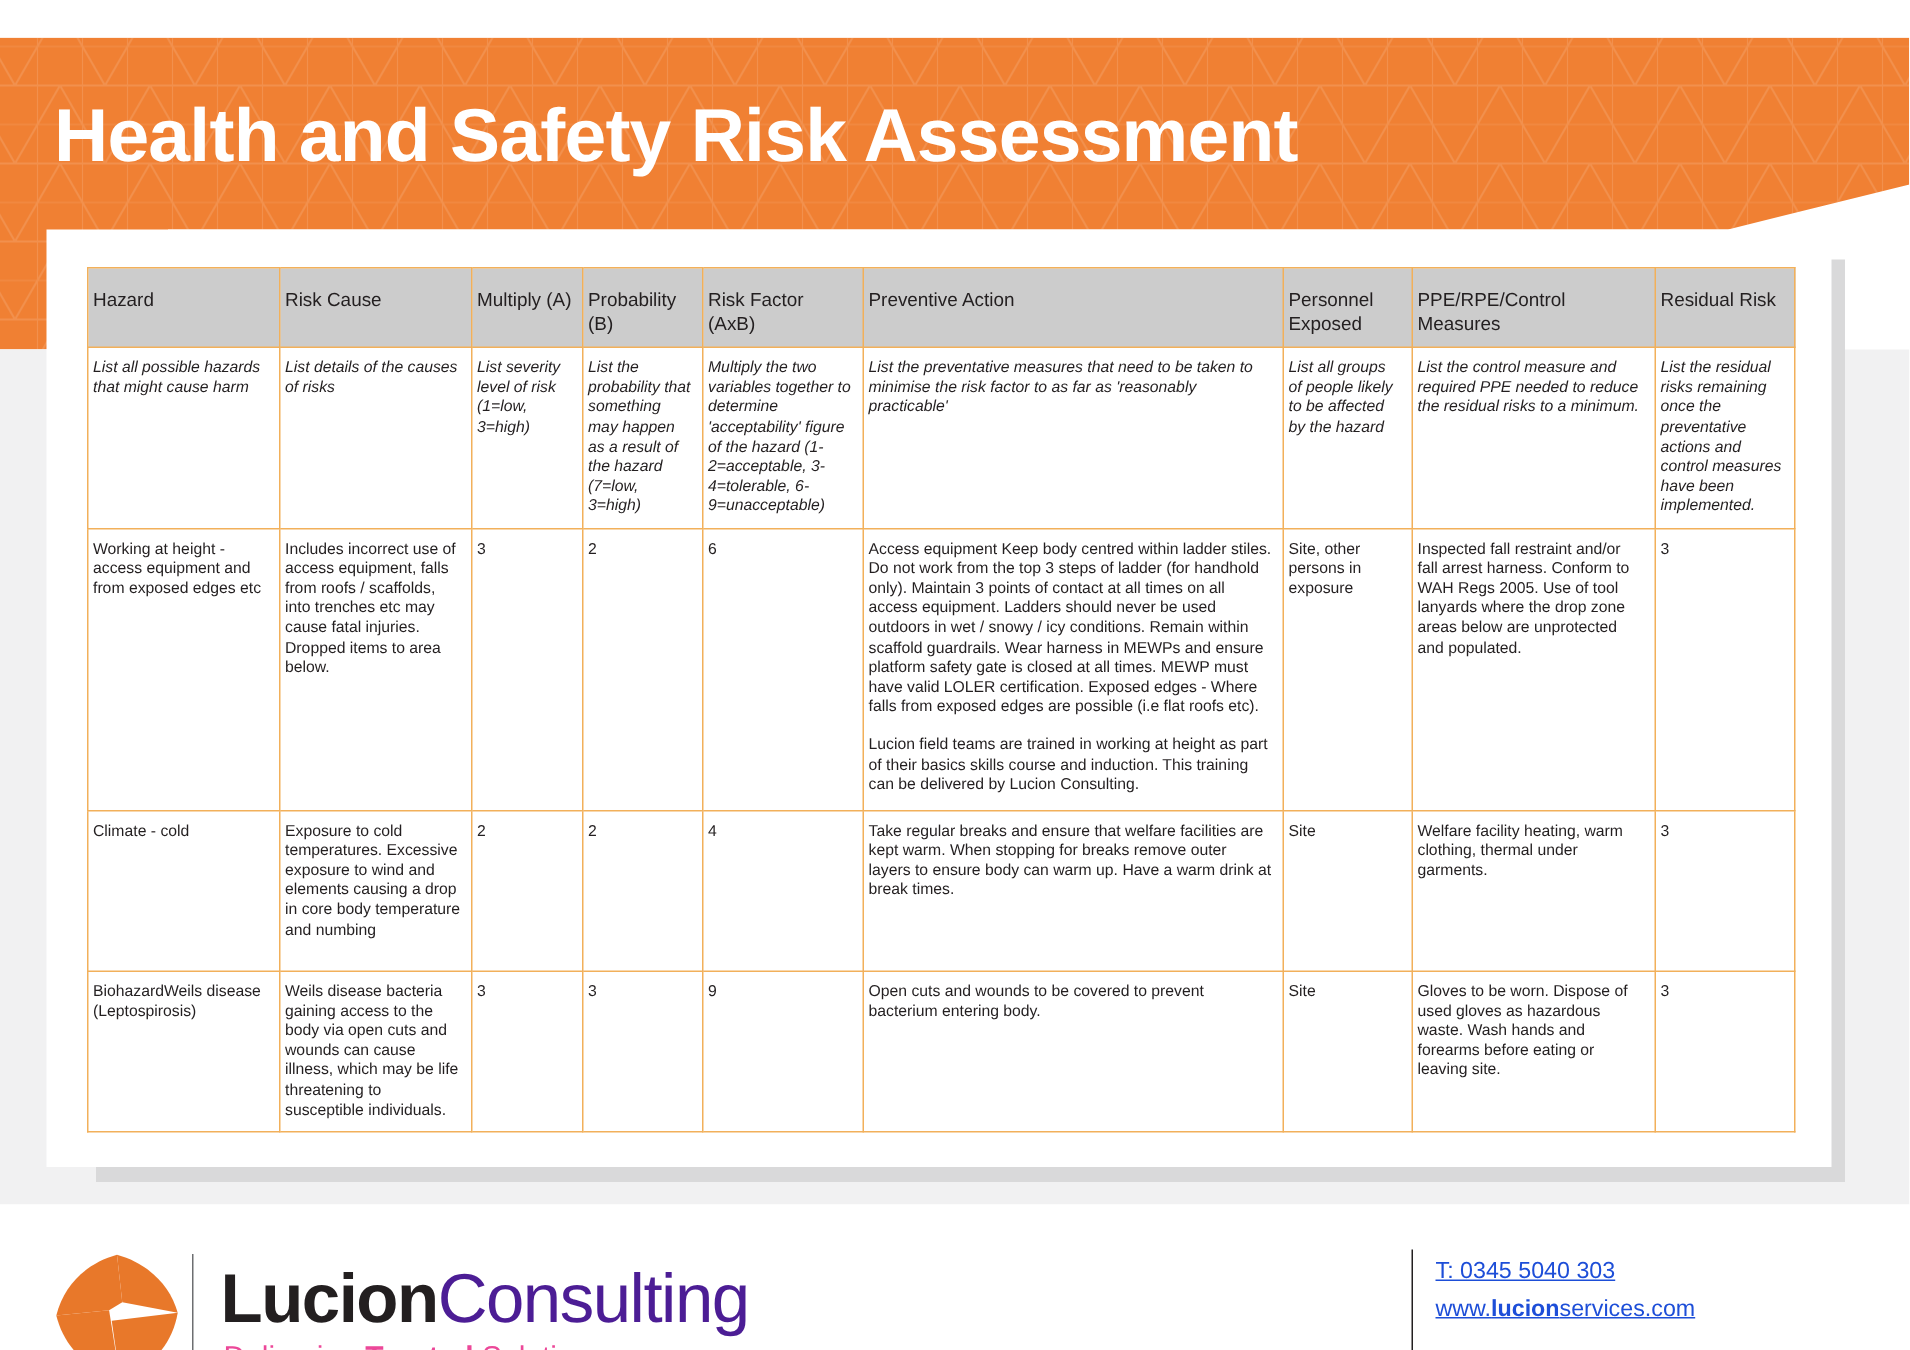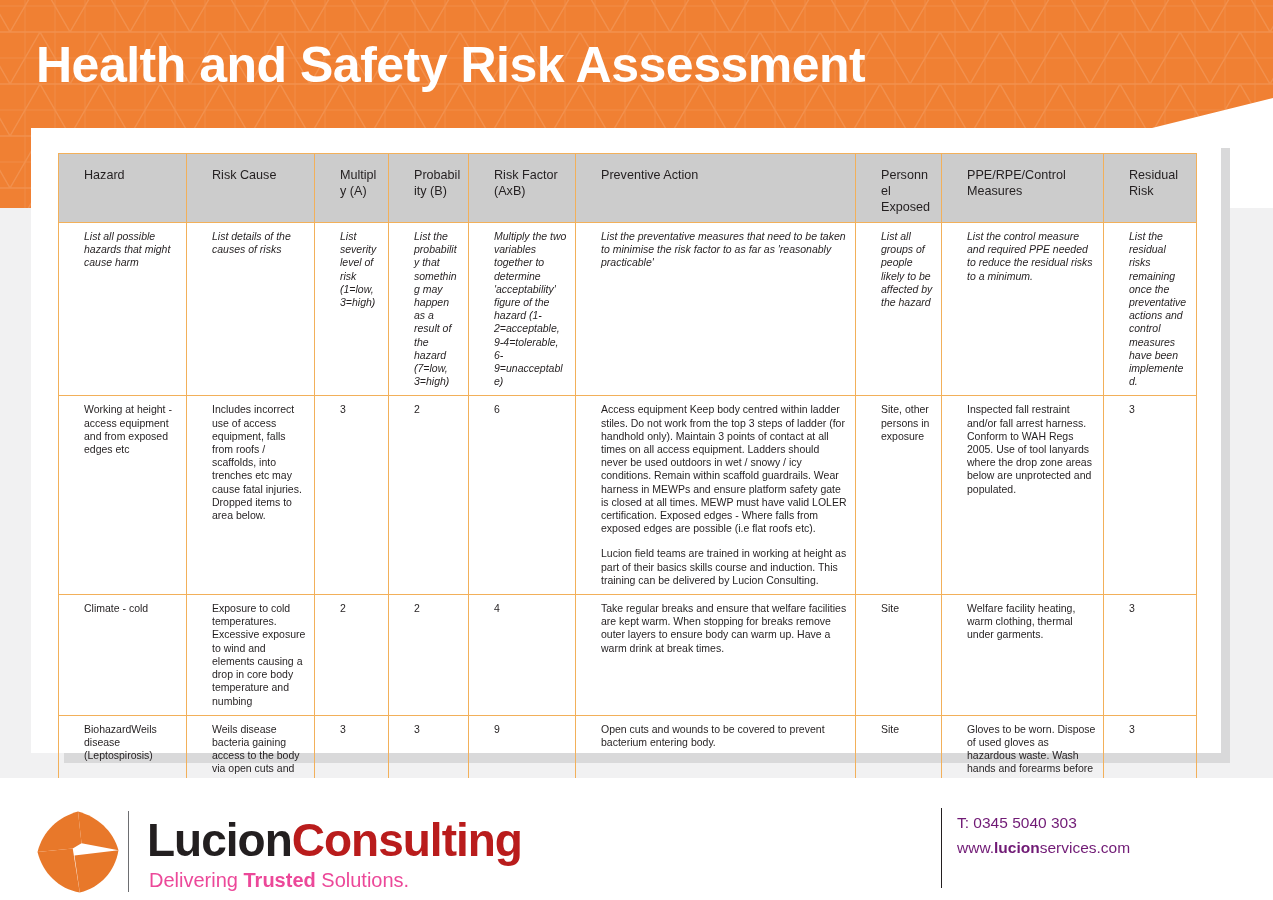--- a/index.html
+++ b/index.html
@@ -9,20 +9,21 @@
     background: #ffffff;
     font-family: "Liberation Sans", sans-serif;
     overflow: hidden;
   }
 
   #page {
     position: relative;
     width: 1273px;
     height: 840px;
     background: #ffffff;
+    margin-top: 25px;
   }
 
   
   .banner {
     position: absolute;
     left: 0; top: 0;
     width: 1273px;
     height: 215px;
     background: #F08033;
     -webkit-clip-path: polygon(0 0, 1273px 0, 1273px 98px, 1152px 128px, 112px 128px, 112px 208px, 0 208px);
@@ -78,21 +79,21 @@
   .tbl {
     position: absolute;
     left: 58px; top: 153px;
     width: 1138px;
     border-collapse: collapse;
     table-layout: fixed;
   }
   .tbl td, .tbl th {
     border: 1px solid #F2B05A;
     vertical-align: top;
-    padding: 7px 7px 7px 25px;
+    padding: 7px 7px 7px 3px;
     font-size: 10.5px;
     line-height: 13.2px;
     color: #231f20;
     text-align: left;
     font-weight: normal;
     word-wrap: break-word;
   }
   .tbl thead th {
     background: #cccccc;
     font-size: 12.6px;
@@ -132,43 +133,44 @@
     background: #6d6e71;
   }
   .logo-word {
     position: absolute;
     left: 147px; top: 814px;
     font-size: 46px;
     line-height: 52px;
     white-space: nowrap;
   }
   .logo-word .lw-a { font-weight: bold; color: #231f20; letter-spacing: -1px; }
-  .logo-word .lw-b { font-weight: bold; color: #b91c1c; letter-spacing: -1px; }
+  .logo-word .lw-b { font-weight: normal; color: #4c1d95; letter-spacing: -1px; }
   .logo-tag {
     position: absolute;
     left: 149px; top: 869px;
     font-size: 20px;
     color: #ec4899;
     white-space: nowrap;
   }
   .logo-tag .bold { font-weight: bold; }
 
   .contact-divider {
     position: absolute;
     left: 941px; top: 808px;
     width: 1px; height: 80px;
     background: #231f20;
   }
   .contact {
     position: absolute;
     left: 957px; top: 810px;
     font-size: 15.5px;
     line-height: 25px;
-    color: #701a75;
-    white-space: nowrap;
+    color: #1d4ed8;
+    white-space: nowrap;
+    text-decoration: underline;
   }
   .contact .bold { font-weight: bold; }
 </style>
 </head>
 <body>
 
 <div id="page">
 
   <div class="banner">
     <svg class="banner-pattern" viewBox="0 0 1320 260" preserveAspectRatio="none">
@@ -214,21 +216,21 @@
         <th>PPE/RPE/Control Measures</th>
         <th>Residual Risk</th>
       </tr>
     </thead>
     <tbody>
       <tr class="guide">
         <td>List all possible hazards that might cause harm</td>
         <td>List details of the causes of risks</td>
         <td>List severity level of risk (1=low, 3=high)</td>
         <td>List the probability that something may happen as a result of the hazard (7=low, 3=high)</td>
-        <td>Multiply the two variables together to determine 'acceptability' figure of the hazard (1-2=acceptable, 9-4=tolerable, 6-9=unacceptable)</td>
+        <td>Multiply the two variables together to determine 'acceptability' figure of the hazard (1-2=acceptable, 3-4=tolerable, 6-9=unacceptable)</td>
         <td>List the preventative measures that need to be taken to minimise the risk factor to as far as 'reasonably practicable'</td>
         <td>List all groups of people likely to be affected by the hazard</td>
         <td>List the control measure and required PPE needed to reduce the residual risks to a minimum.</td>
         <td>List the residual risks remaining once the preventative actions and control measures have been implemented.</td>
       </tr>
 
       <tr class="datarow r1">
         <td>Working at height - access equipment and from exposed edges etc</td>
         <td>Includes incorrect use of access equipment, falls from roofs / scaffolds, into trenches etc may cause fatal injuries. Dropped items to area below.</td>
         <td>3</td>

